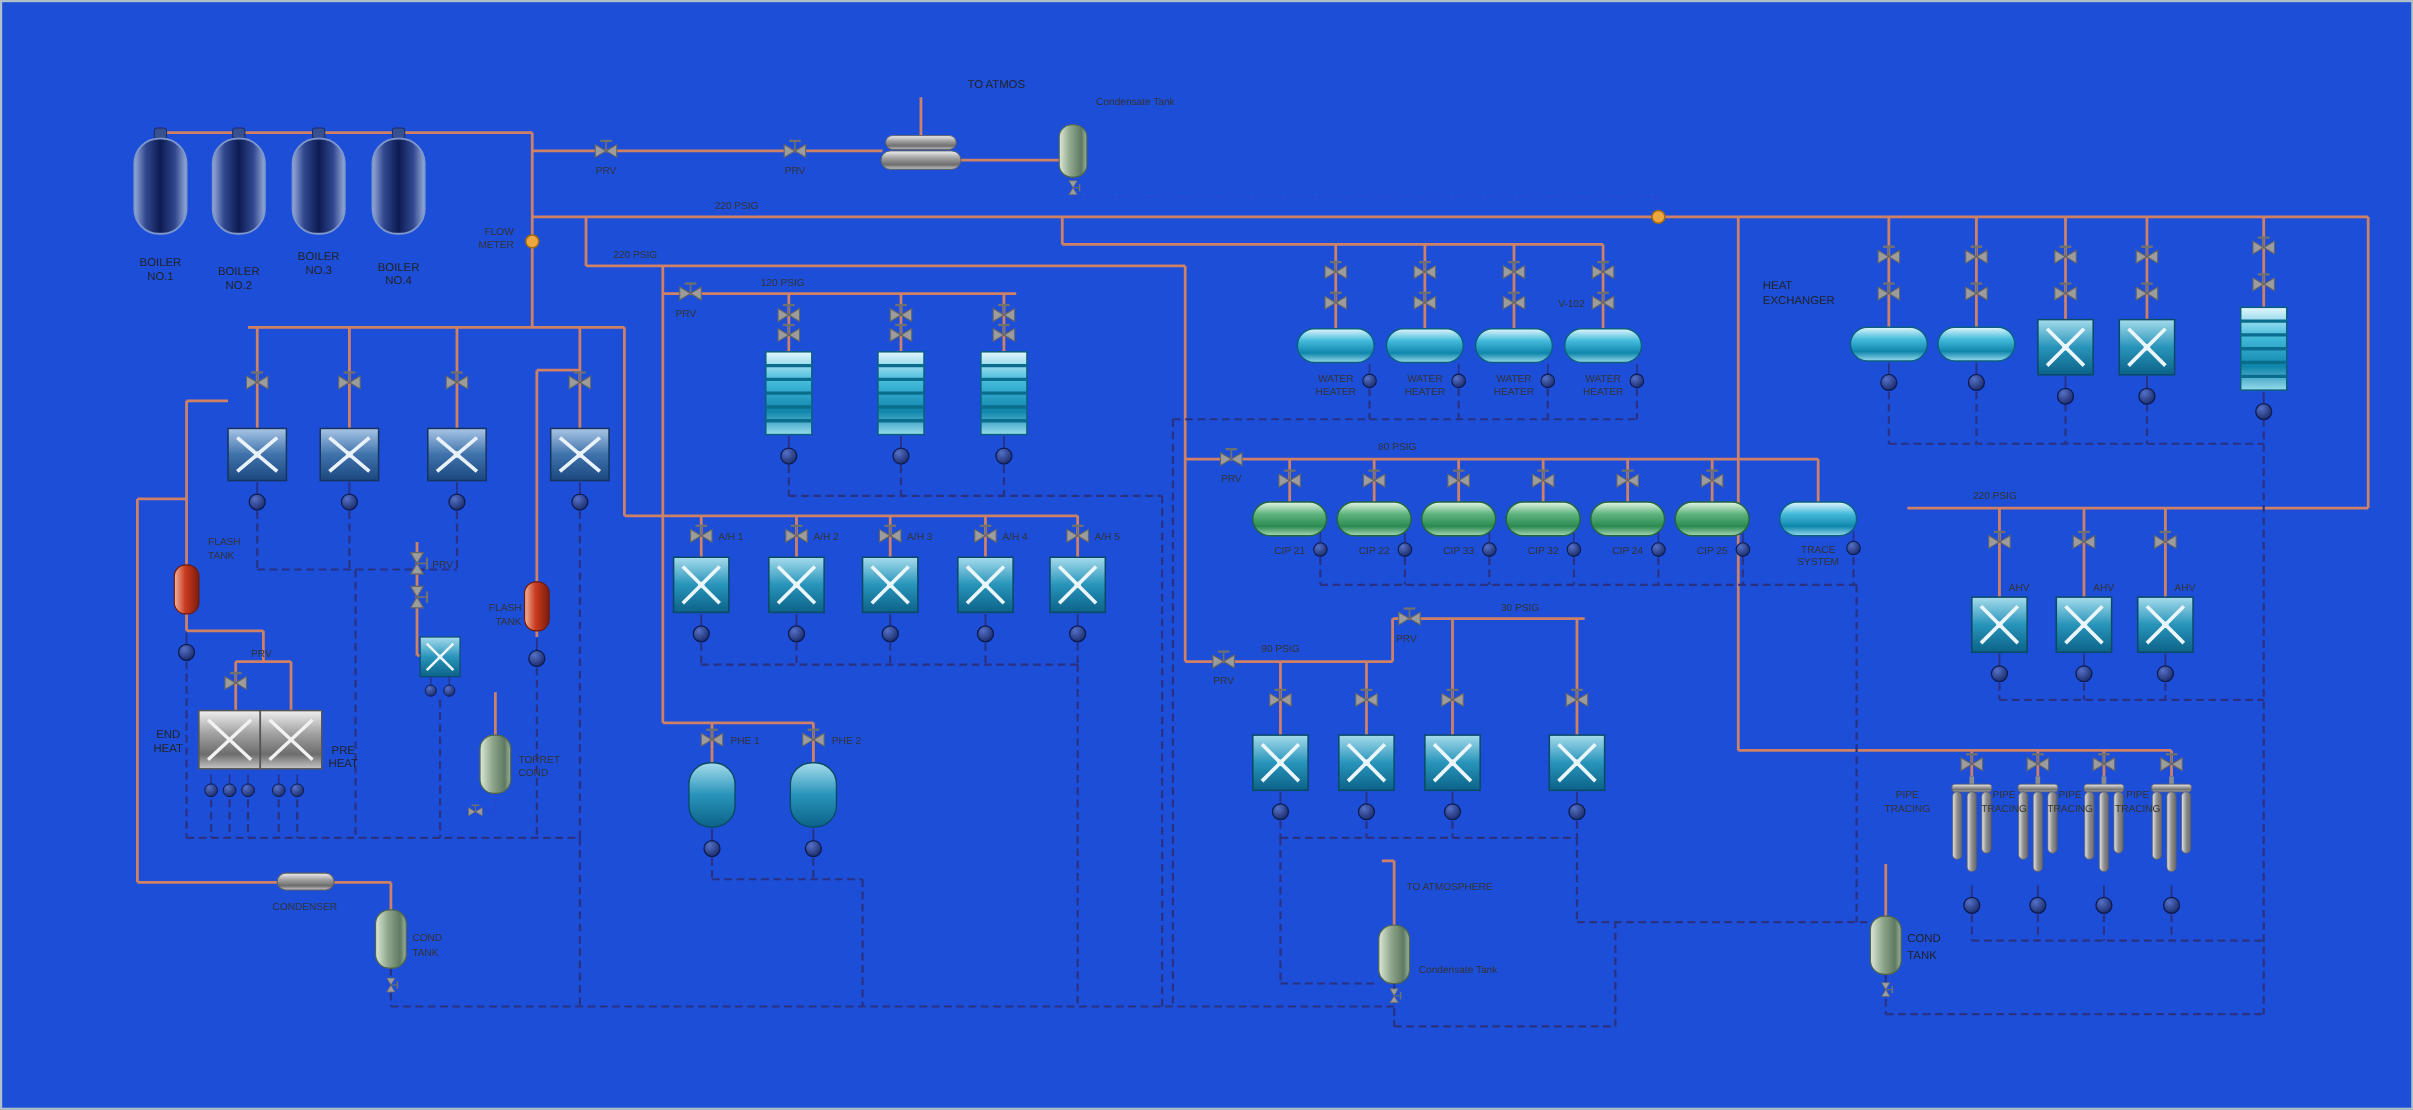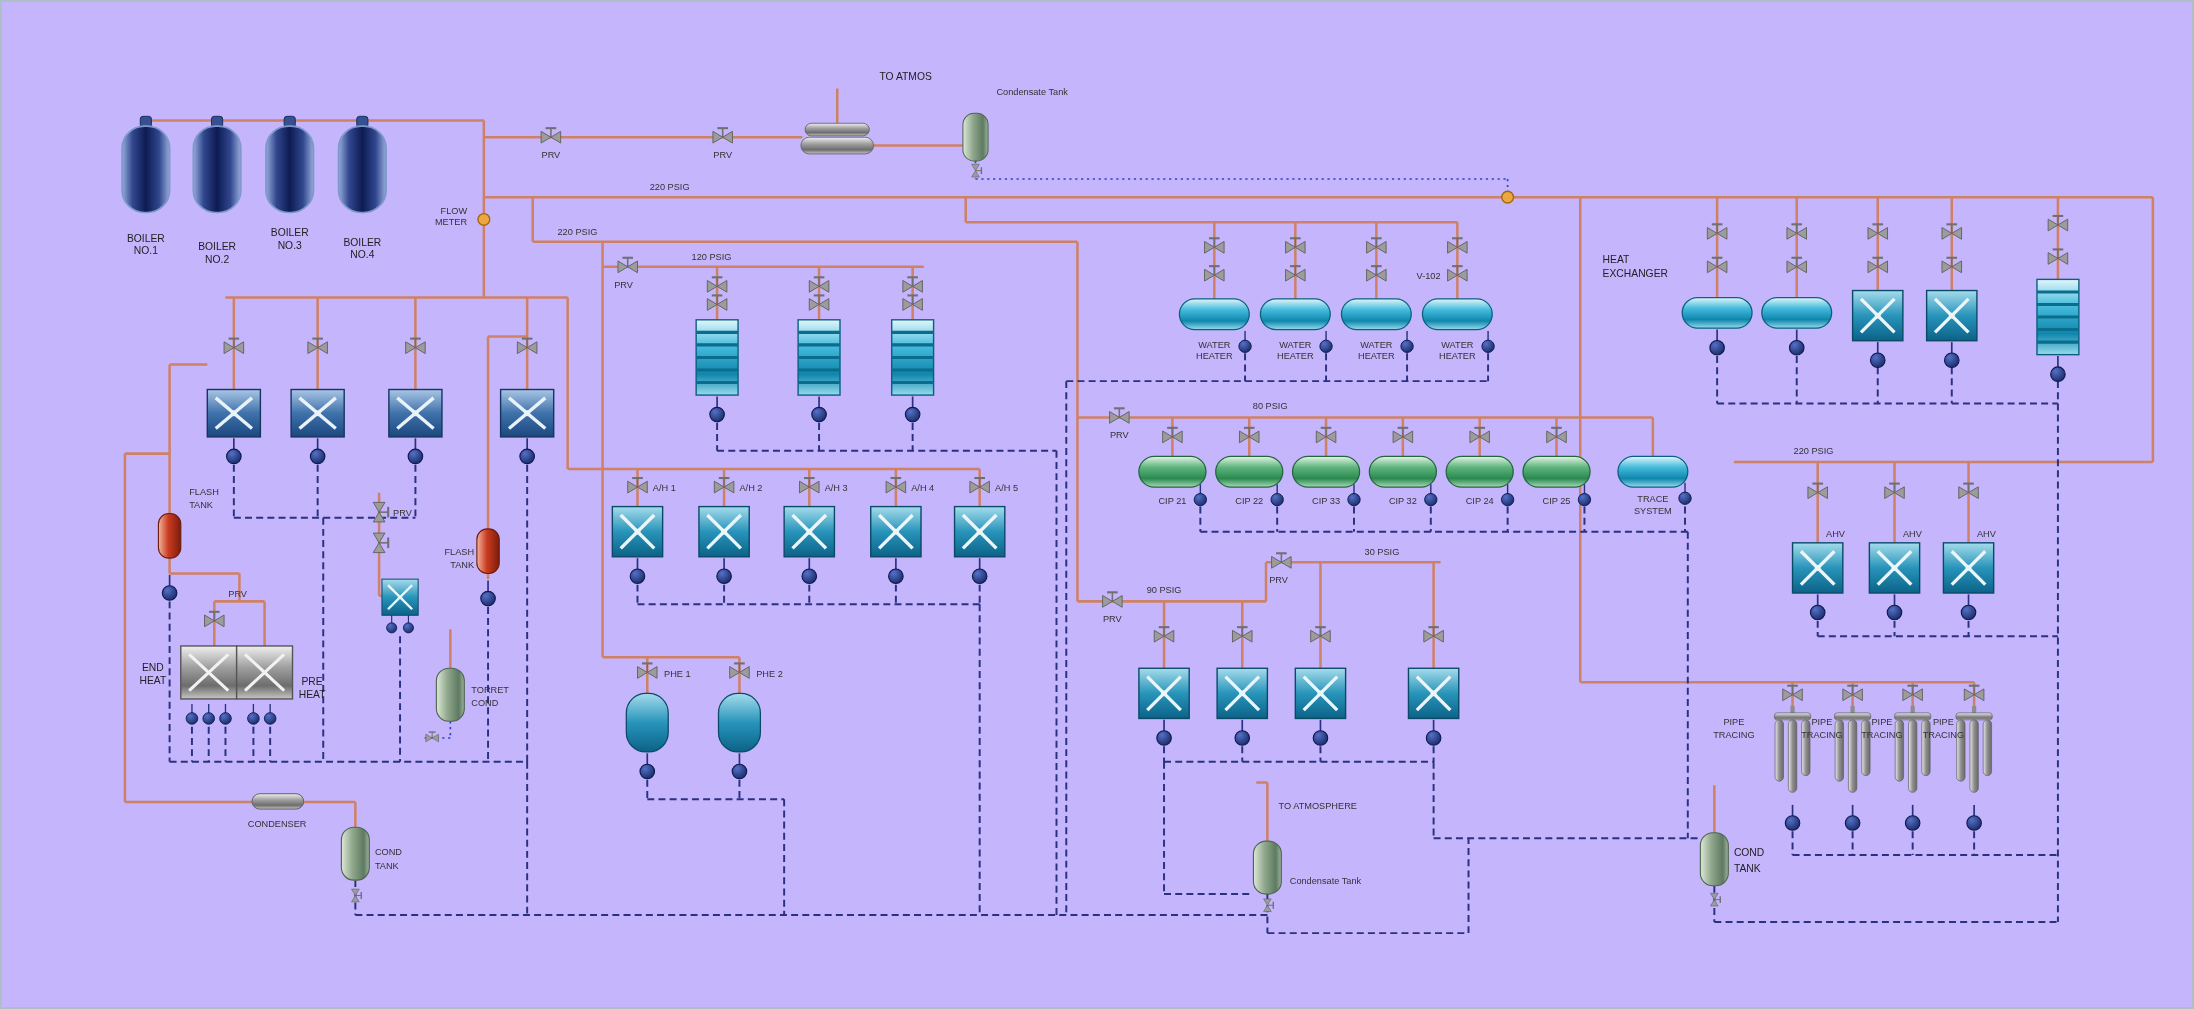--- a/index.html
+++ b/index.html
@@ -1,16 +1,16 @@
 <!DOCTYPE html>
 <html><head>
 <meta charset="utf-8">
 <style>
   html,body{margin:0;padding:0;background:#c8d5db;}
-  .frame{position:relative;width:2194px;height:1009px;background:#c4b5fd;border:2px solid #aebfc7;box-sizing:border-box;overflow:hidden;}
+  .frame{position:relative;width:2194px;height:1009px;background:#1d4ed8;border:2px solid #aebfc7;box-sizing:border-box;overflow:hidden;}
   svg{display:block;width:100%;height:100%;}
   .lbl{font-family:"Liberation Sans",sans-serif;font-size:7.4px;fill:#222;}
   .sm{font-family:"Liberation Sans",sans-serif;font-size:6.6px;fill:#333;}
 </style>
 </head>
 <body>
 
 <div class="frame">
 <svg viewBox="0 0 1568 721" preserveAspectRatio="none">
 <defs>

